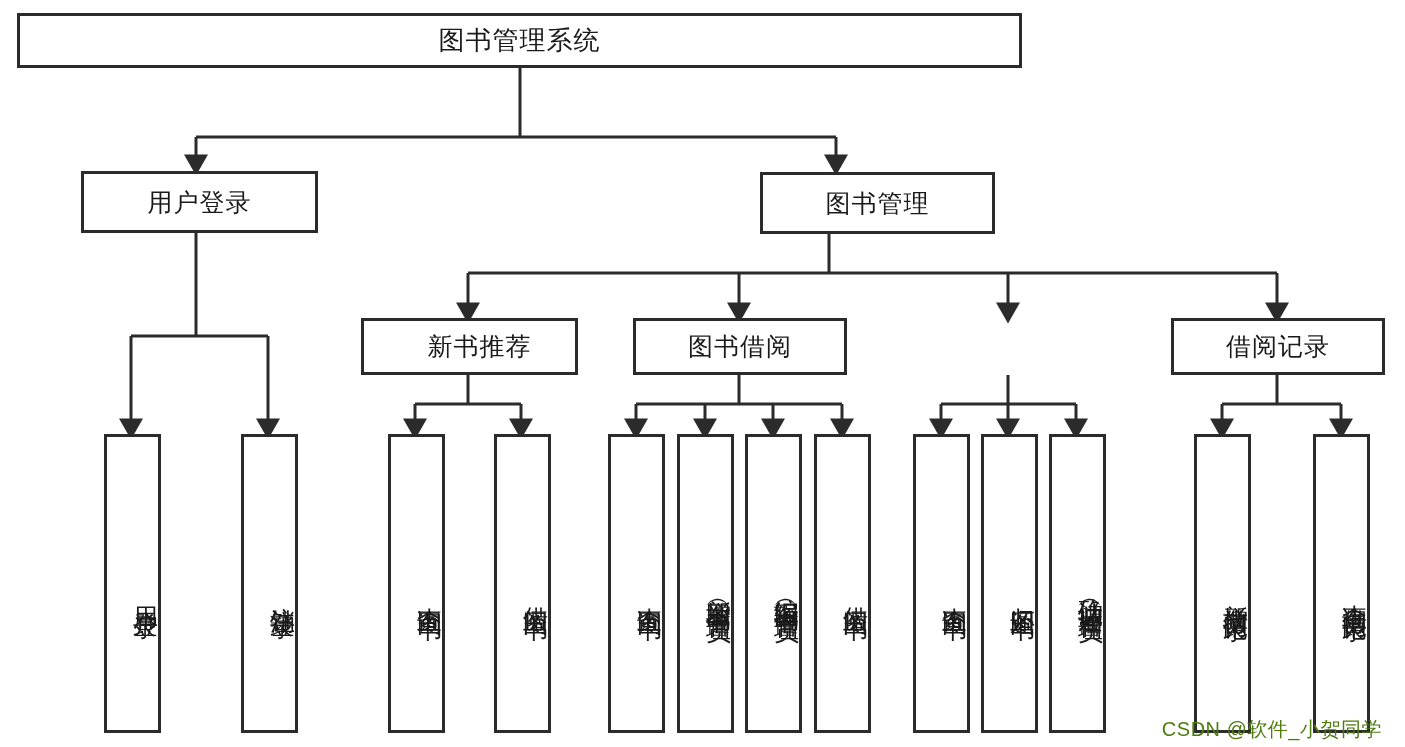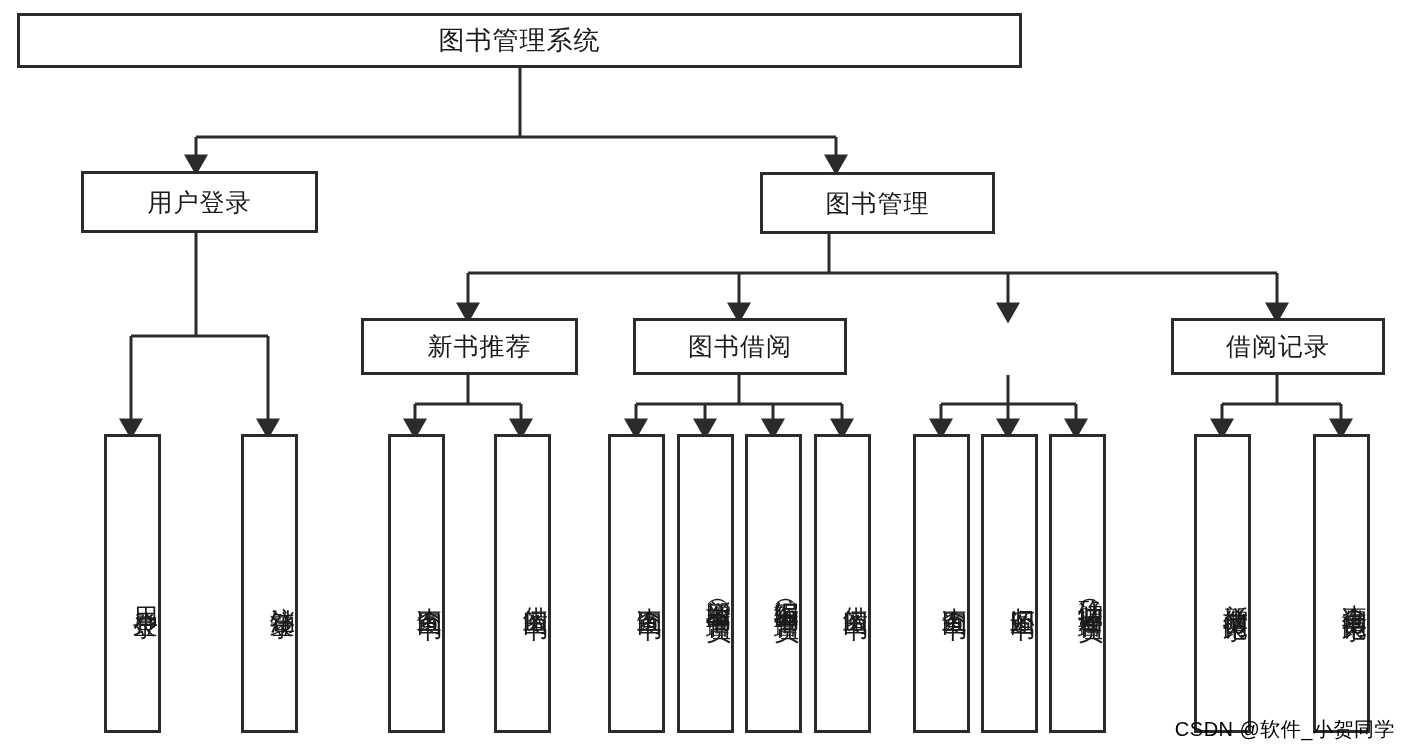--- a/index.html
+++ b/index.html
@@ -48,24 +48,24 @@
   svg#wires {
     position: absolute;
     left: 0;
     top: 0;
     width: 1405px;
     height: 747px;
     pointer-events: none;
   }
   #watermark {
     position: absolute;
-    right: 10px;
+    right: 23px;
     bottom: 4px;
     font-size: 20px;
-    color: #000000;
+    color: #4d7c0f;
     white-space: nowrap;
     letter-spacing: 0.5px;
   }
 </style>
 </head>
 <body>
 
 <div id="canvas">
 
   <svg id="wires" viewBox="0 0 1405 747">

